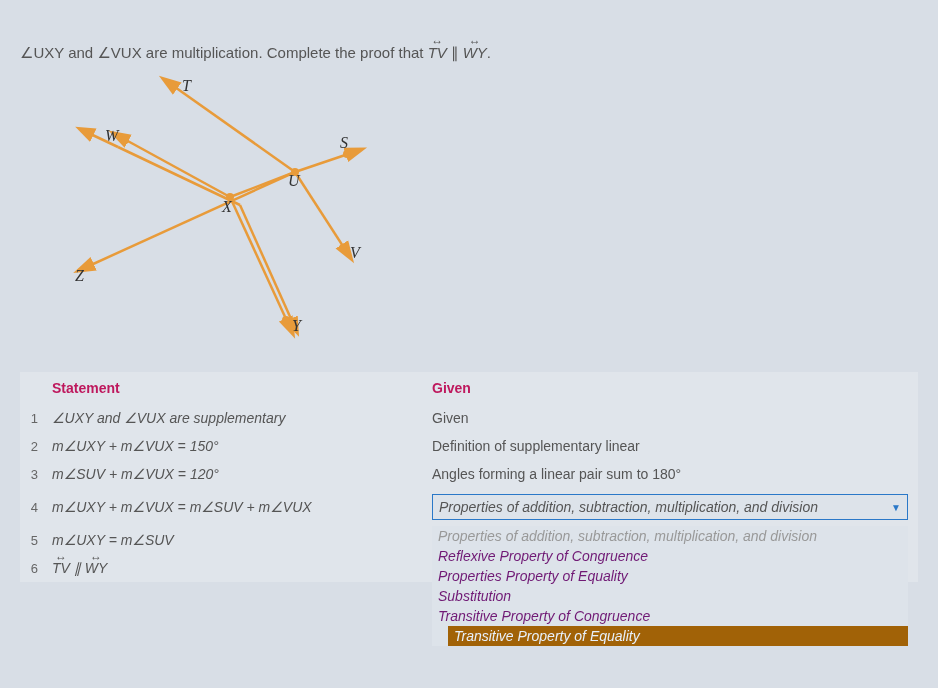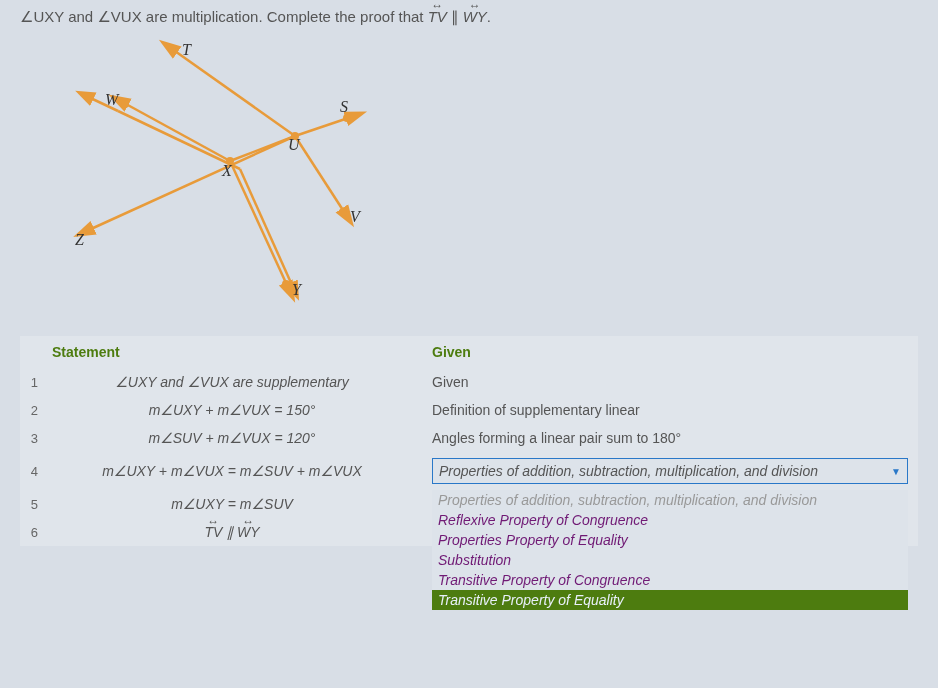--- a/index.html
+++ b/index.html
@@ -31,41 +31,41 @@
       color: #333;
     }
     .proof-table {
       width: 100%;
       background: #e0e5eb;
       border-collapse: collapse;
     }
     .proof-table th {
       text-align: left;
       font-weight: bold;
-      color: #4d7c0f;
+      color: #be185d;
       padding: 8px 10px;
       font-size: 14px;
       margin-top: 48px;
     }
     .row-num {
       width: 22px;
       text-align: right;
       color: #666;
       font-size: 13px;
       padding: 6px 4px;
       vertical-align: middle;
     }
     .stmt, .reason {
       font-size: 14px;
       color: #555;
       padding: 6px 10px;
       vertical-align: middle;
       position: relative;
     }
-    .stmt { width: 380px; text-align: center; }
+    .stmt { width: 380px; }
     .dropdown-box {
       border: 1.5px solid #2a78c8;
       padding: 4px 6px;
       display: flex;
       justify-content: space-between;
       align-items: center;
       background: #dde3ea;
     }
     .dropdown-box .arrow { color: #2a78c8; font-size: 10px; }
     .dropdown-list {
@@ -76,24 +76,25 @@
       background: #dde3ea;
       z-index: 10;
     }
     .dropdown-list div {
       padding: 2px 6px;
       font-size: 14px;
       color: #701a75;
     }
     .dropdown-list .faded { color: #999; }
     .dropdown-list .highlight {
-      background: #4d7c0f;
+      background: #a16207;
       color: #e8f0fa;
-    }
-    .sup-i { font-style: italic; }
+      margin-left: 16px;
+    }
+    .sup-i { font-style: italic; margin-top: 36px; }
     .arrows-over {
       position: relative;
       display: inline-block;
     }
     .arrows-over::before {
       content: "↔";
       position: absolute;
       top: -11px;
       left: 0;
       right: 0;

